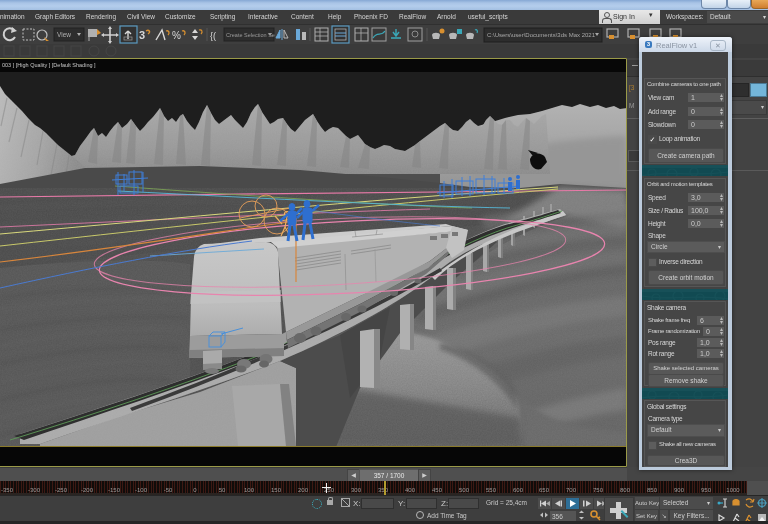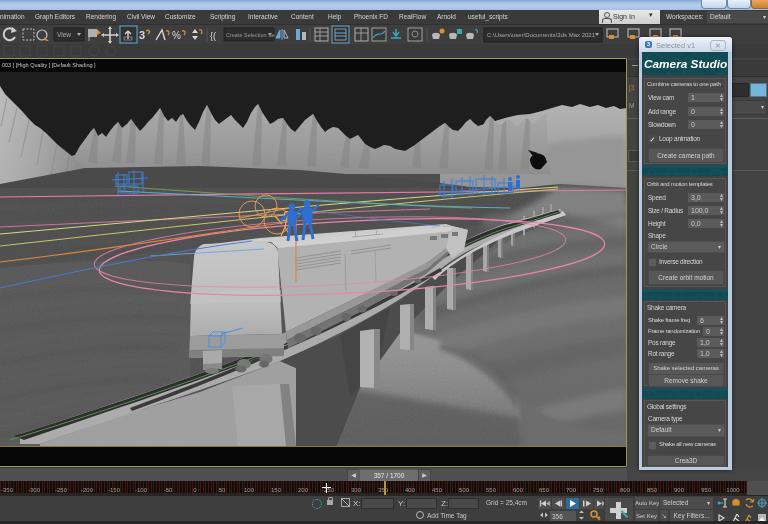--- a/index.html
+++ b/index.html
@@ -645,43 +645,25 @@
       <rect x="42" y="18" width="8" height="8" fill="#b8b8b8" stroke="none"></rect>
       <path d="M42,26 L46,21 L50,26 Z" fill="#f0f0f0" stroke="none"></path>
     </g>
   </svg>
 </div>
 <div class="abs" style="left:0;top:521px;width:768px;height:3px;background:#262626;"></div>
 
 <div id="camwin" class="abs">
   <div id="camtitle">
     <div style="position:absolute;left:6px;top:4px;width:7px;height:7px;border-radius:2px;background:#3a7abf;color:#fff;font-size:5.5px;text-align:center;line-height:7px;font-weight:bold;">3</div>
-    <span class="t">Selected v1</span>
+    <span class="t">RealFlow v1</span>
     <div id="camx">✕</div>
   </div>
   <div id="cambody">
 
-    <div class="tealband" style="top:0;height:23px;">
-      <svg width="86" height="23" viewBox="0 0 86 23" style="position:absolute;left:0;top:0;">
-        <rect width="86" height="23" fill="#114a52"></rect>
-        <g stroke="#236067" stroke-width="1.5" fill="none" opacity="0.35">
-          <circle cx="12" cy="8" r="7"></circle>
-            <circle cx="34" cy="16" r="9"></circle>
-            <circle cx="58" cy="6" r="8"></circle>
-            <circle cx="78" cy="15" r="7"></circle>
-          <path d="M0,18 C15,10 30,20 45,12 C60,5 75,16 86,9"></path>
-        </g>
-        <g stroke="#0c3a42" stroke-width="1.5" fill="none" opacity="0.35">
-          <circle cx="22" cy="14" r="6"></circle>
-            <circle cx="47" cy="9" r="7"></circle>
-            <circle cx="68" cy="17" r="6"></circle>
-        </g>
-        <text x="2" y="16" font-family="Liberation Sans" font-size="11.8" font-weight="bold" font-style="italic" fill="#ffffff">Camera Studio</text>
-      </svg>
-    </div>
 
     <div class="tealband" style="top:113px;height:11px;">
       <svg width="86" height="11" viewBox="0 0 86 11">
           <rect width="86" height="11" fill="#114a52"></rect>
       <g stroke="#236067" stroke-width="1.2" fill="none" opacity="0.3">
             <circle cx="10" cy="5" r="4"></circle>
             <circle cx="30" cy="6" r="5"></circle>
             <circle cx="52" cy="4" r="4"></circle>
             <circle cx="74" cy="6" r="5"></circle>
             <path d="M0,8 C20,2 50,9 86,4"></path>

